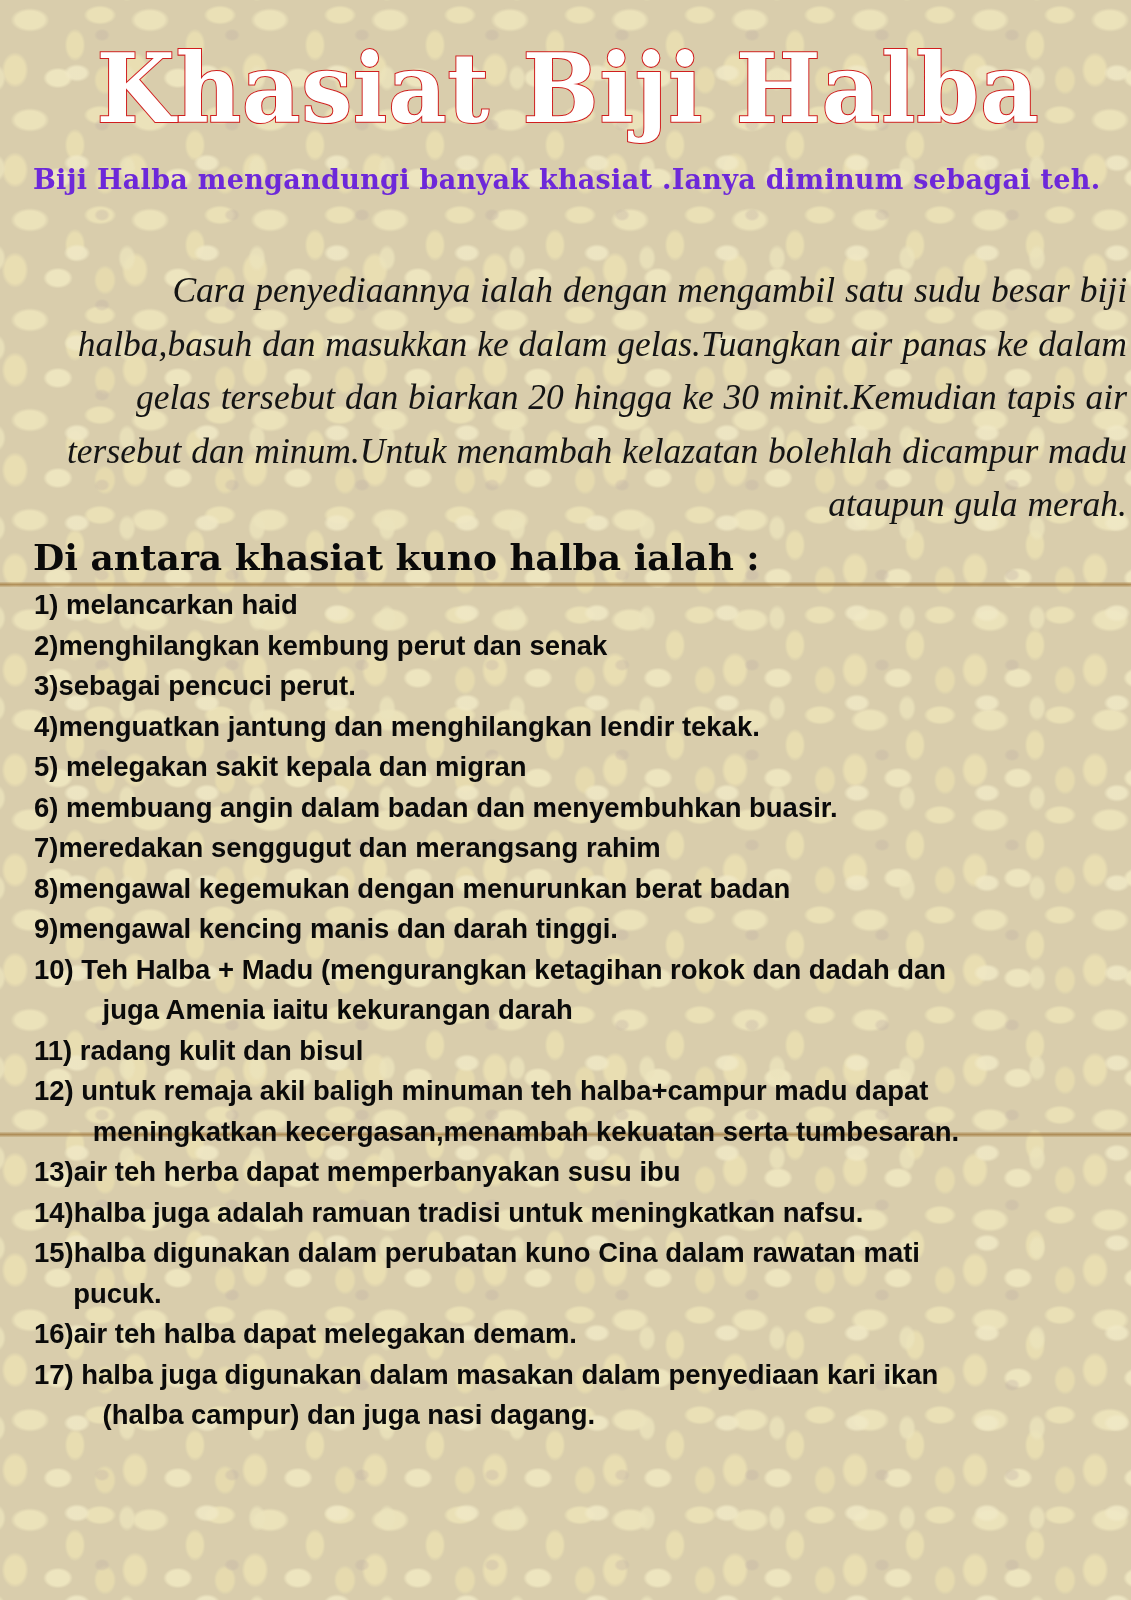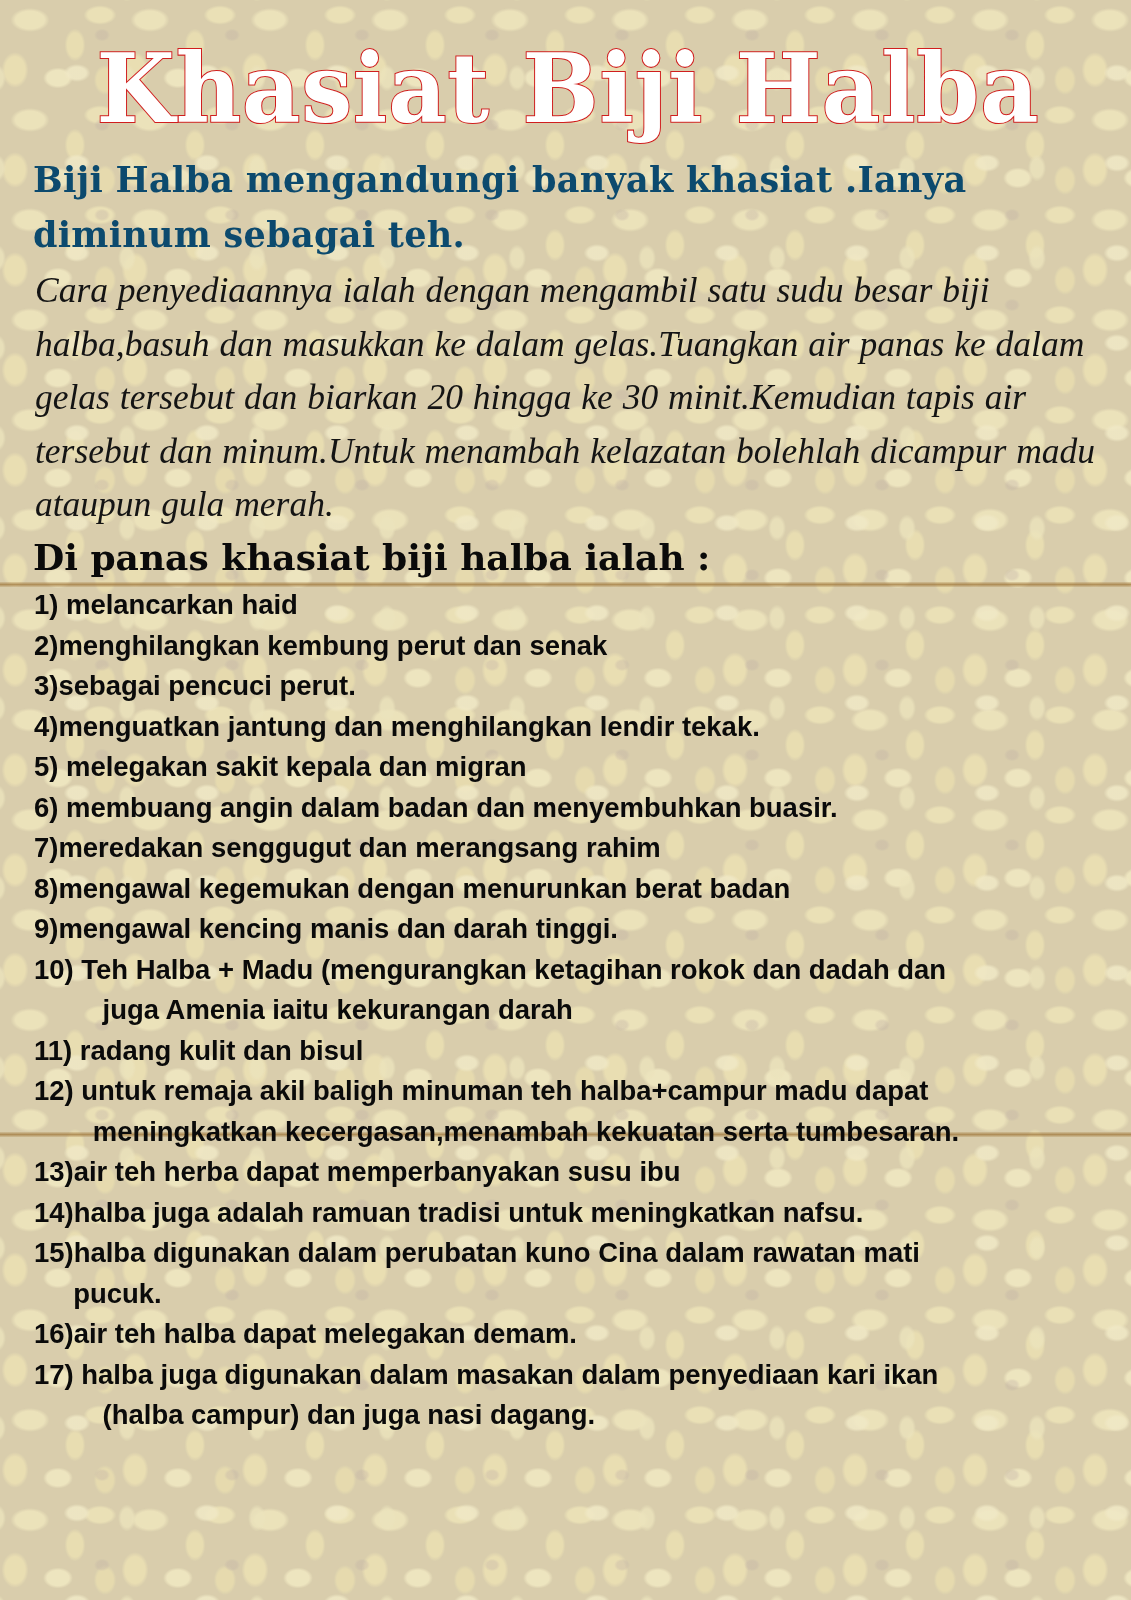--- a/index.html
+++ b/index.html
@@ -62,37 +62,38 @@
     transform: scaleY(1.05);
   }
 
   .intro {
     position: absolute;
     left: 33px; top: 152px;
     width: 1095px;
     margin: 0;
     font-family: "DejaVu Serif", serif;
     font-weight: bold;
-    font-size: 35px;
+    font-size: 27px;
     line-height: 55px;
-    color: #0c4a6e;
+    color: #6d28d9;
     letter-spacing: 0.3px;
   }
 
   .method {
     position: absolute;
     left: 35px; top: 264px;
     width: 1092px;
     margin: 0;
     font-family: "Liberation Serif", serif;
     font-style: italic;
     font-size: 35.5px;
     line-height: 53.5px;
     color: #141414;
     word-spacing: 1px;
+    text-align: right;
   }
 
   .heading {
     position: absolute;
     left: 33px; top: 535px;
     margin: 0;
     font-family: "DejaVu Serif", serif;
     font-weight: bold;
     font-size: 36px;
     line-height: 44px;
@@ -129,21 +130,21 @@
 <div class="band b1"></div>
 <div class="band b2"></div>
 
 <div class="content">
   <h1 class="title">Khasiat Biji Halba</h1>
 
   <p class="intro">Biji Halba mengandungi banyak khasiat .Ianya diminum sebagai teh.</p>
 
   <p class="method">Cara penyediaannya ialah dengan mengambil satu sudu  besar biji halba,basuh  dan masukkan ke dalam gelas.Tuangkan air panas ke dalam gelas tersebut dan biarkan 20 hingga ke 30 minit.Kemudian tapis air tersebut dan minum.Untuk menambah kelazatan bolehlah dicampur madu ataupun gula merah.</p>
 
-  <h2 class="heading">Di panas khasiat biji halba ialah :</h2>
+  <h2 class="heading">Di antara khasiat kuno halba ialah :</h2>
 
   <ul class="list">
     <li><span>1)  melancarkan haid</span></li>
     <li><span>2)menghilangkan kembung perut dan senak</span></li>
     <li><span>3)sebagai pencuci perut.</span></li>
     <li><span>4)menguatkan jantung dan menghilangkan lendir tekak.</span></li>
     <li><span>5) melegakan sakit kepala dan migran</span></li>
     <li><span>6) membuang angin dalam badan dan menyembuhkan buasir.</span></li>
     <li><span>7)meredakan senggugut dan merangsang rahim</span></li>
     <li><span>8)mengawal kegemukan dengan menurunkan  berat badan</span></li>

